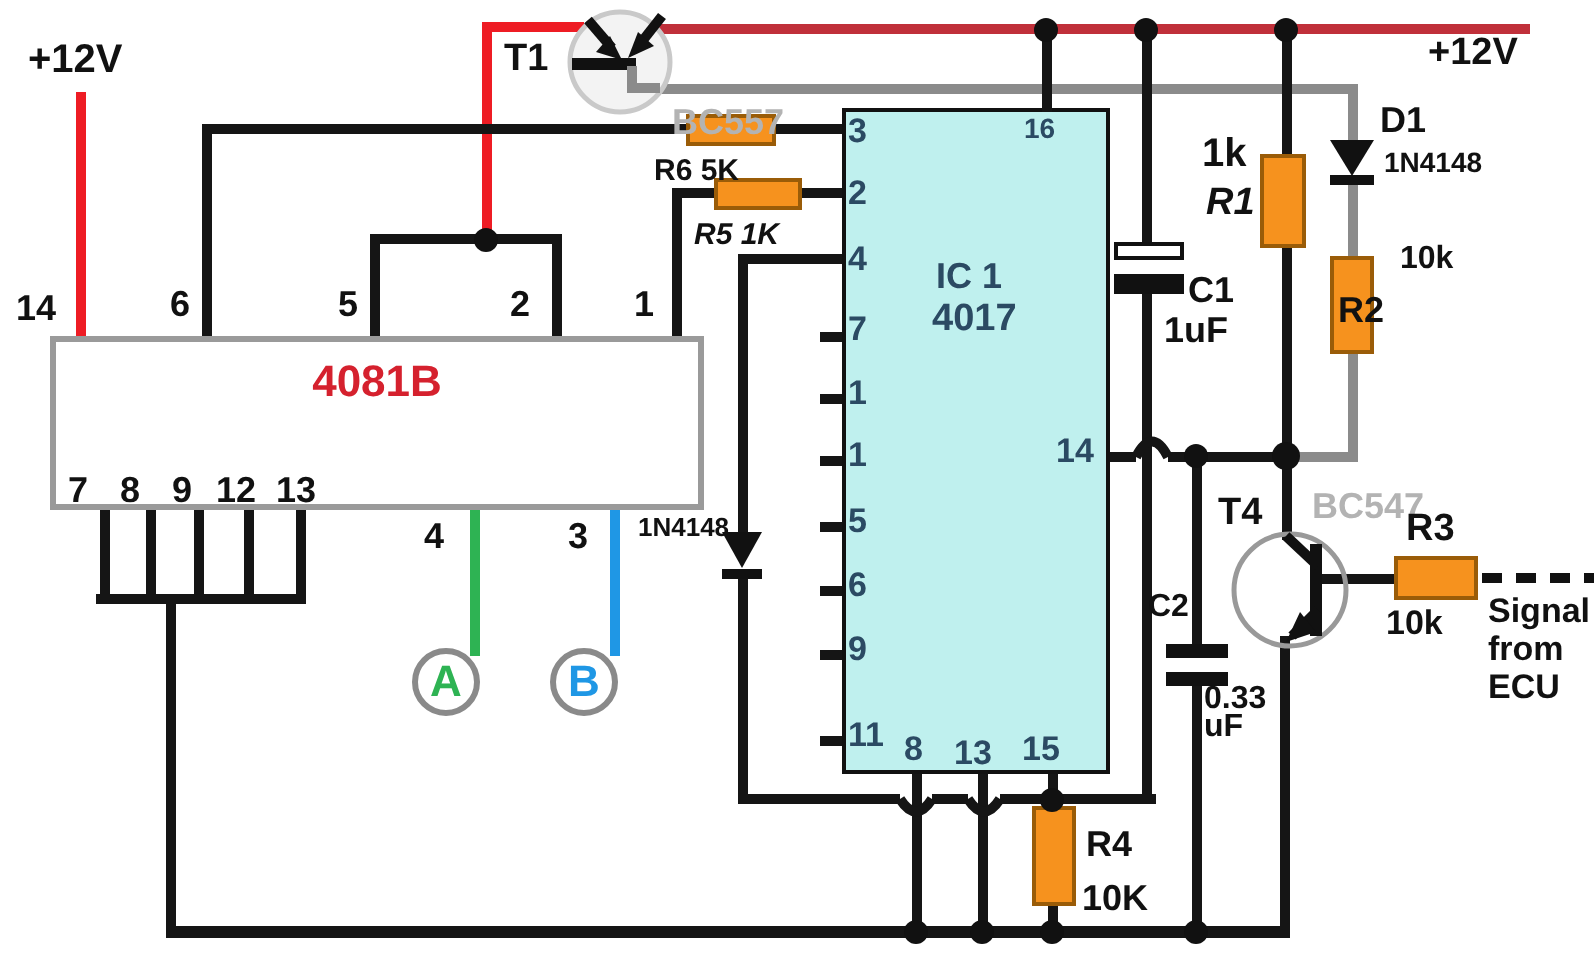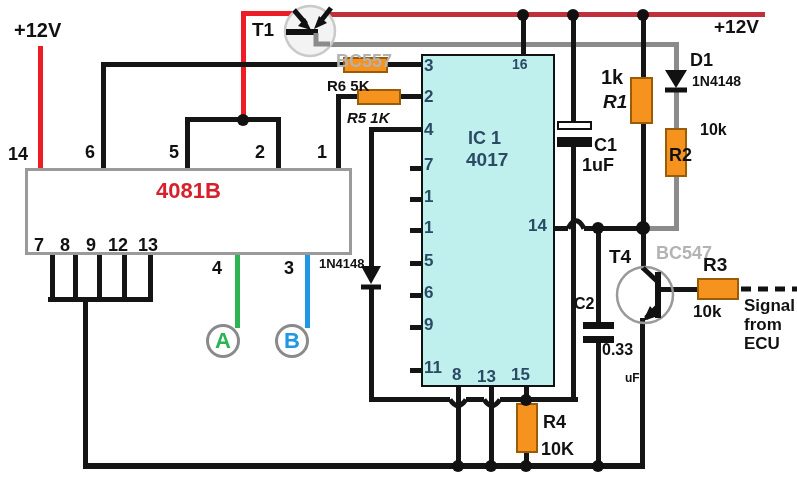--- a/index.html
+++ b/index.html
@@ -166,21 +166,21 @@
   <div class="lbl" style="left:690px;top:51px;font-size:18px;">D1</div>
   <div class="lbl" style="left:692px;top:74px;font-size:14px;">1N4148</div>
   <div class="lbl" style="left:700px;top:122px;font-size:16px;">10k</div>
   <div class="lbl" style="left:641px;top:146px;font-size:18px;margin-left:28px;">R2</div>
   <div class="lbl" style="left:609px;top:247px;font-size:19px;">T4</div>
   <div class="lbl gray-part" style="left:656px;top:244px;font-size:18px;">BC547</div>
   <div class="lbl" style="left:703px;top:255px;font-size:19px;">R3</div>
   <div class="lbl" style="left:693px;top:303px;font-size:17px;">10k</div>
   <div class="lbl" style="left:574px;top:296px;font-size:16px;">C2</div>
   <div class="lbl" style="left:602px;top:342px;font-size:16px;">0.33</div>
-  <div class="lbl" style="left:602px;top:372px;font-size:12px;margin-left:23px;">uF</div>
+  <div class="lbl" style="left:602px;top:356px;font-size:16px;">uF</div>
   <div class="lbl" style="left:543px;top:413px;font-size:18px;">R4</div>
   <div class="lbl" style="left:541px;top:440px;font-size:18px;">10K</div>
 
   <div class="lbl" style="left:744px;top:296px;font-size:17px;line-height:19px;">
     <span style="display:block;">Signal</span>
     <span style="display:block;">from</span>
     <span style="display:block;">ECU</span>
   </div>
 
   <svg class="overlay" width="797" height="486" viewBox="0 0 797 486">

